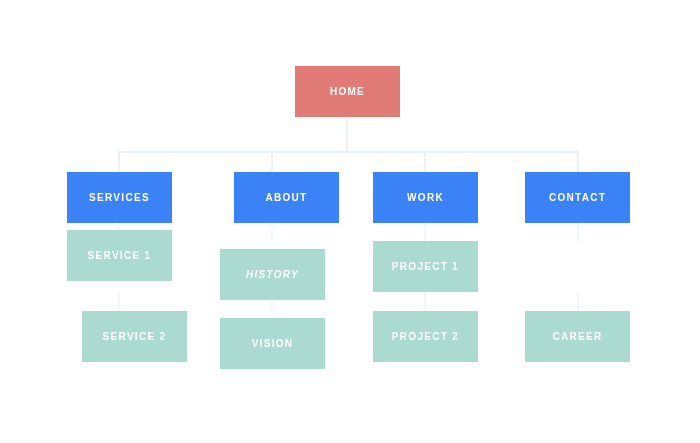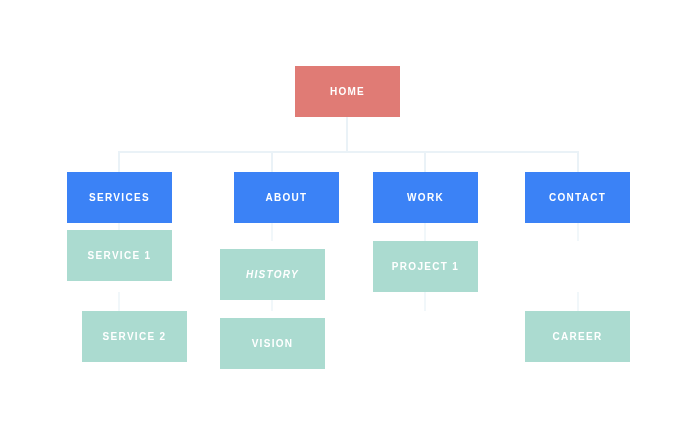--- a/index.html
+++ b/index.html
@@ -113,17 +113,20 @@
   <div class="node node-level2" style="left:373px; top:241px;">
     <span class="node-label">PROJECT 1</span>
   </div>
 
   <div class="node node-level2" style="left:67px; top:311px;margin-left:15px;">
     <span class="node-label">SERVICE 2</span>
   </div>
   <div class="node node-level2" style="left:220px; top:318px;">
     <span class="node-label">VISION</span>
   </div>
+  <div class="node node-level2" style="left:373px; top:311px;">
+    <span class="node-label">PROJECT 2</span>
+  </div>
   <div class="node node-level2" style="left:525px; top:311px;text-align:right;">
     <span class="node-label">CAREER</span>
   </div>
 
 </div>
 
 </body></html>

